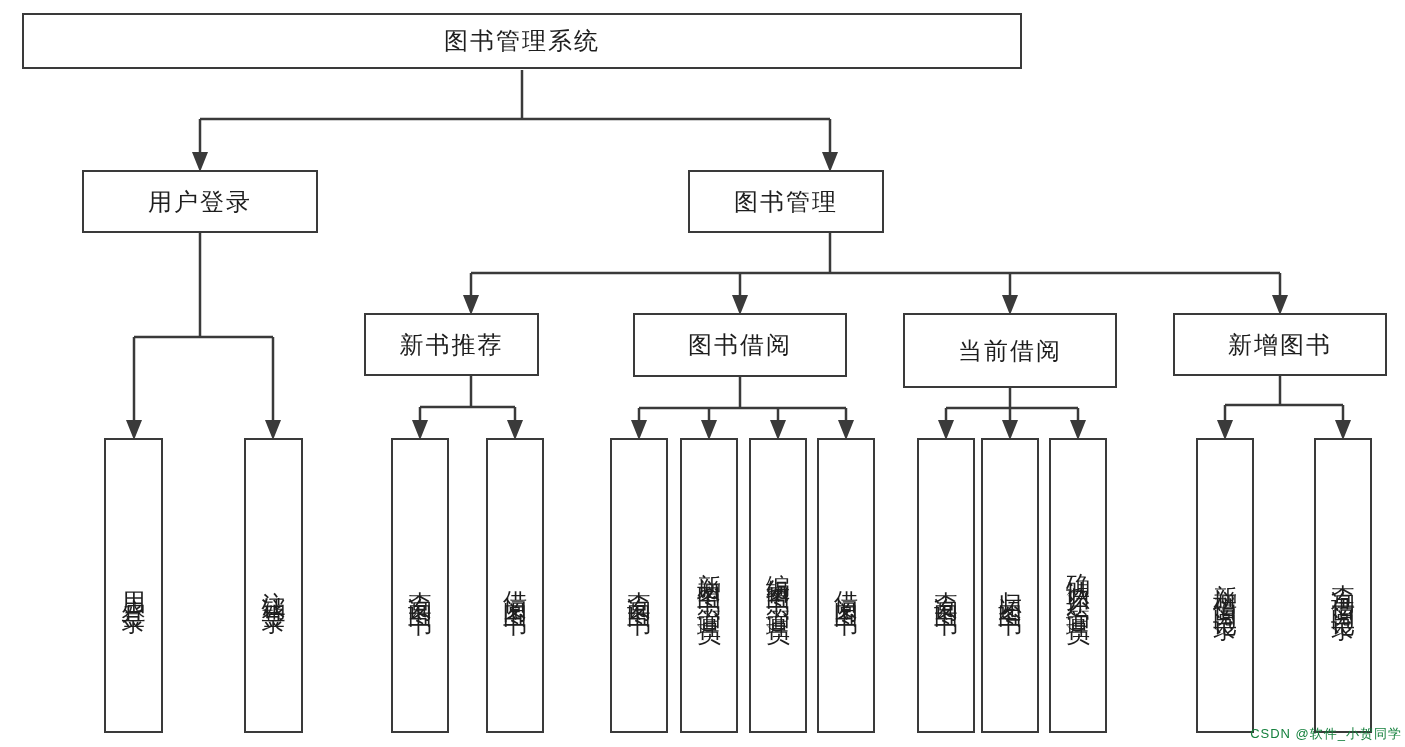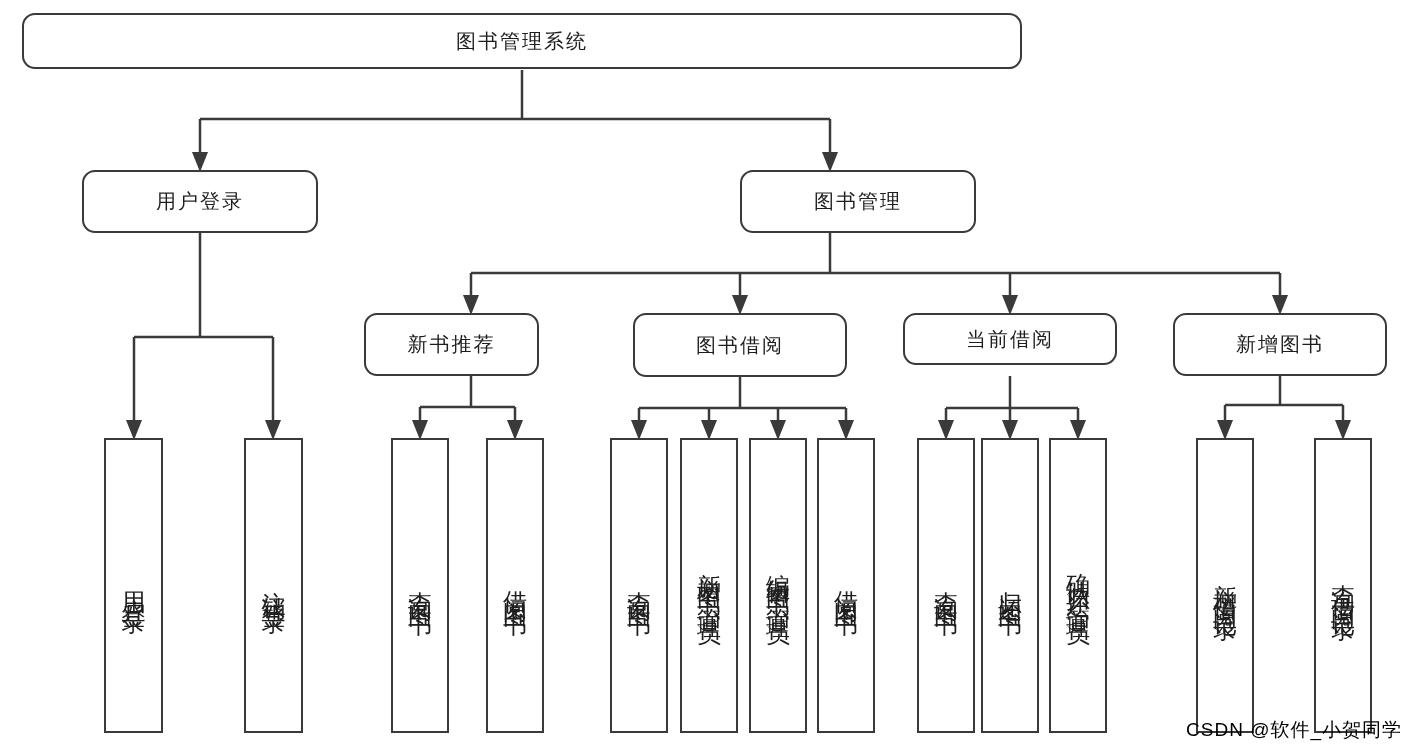--- a/index.html
+++ b/index.html
@@ -11,28 +11,28 @@
   }
   #connectors{position:absolute;left:0;top:0;z-index:1;}
   #connectors line{stroke:#3a3a3a;stroke-width:2.5;}
   #connectors polygon{fill:#3a3a3a;}
   .box{
     position:absolute;box-sizing:border-box;z-index:2;
     border:2.5px solid #3a3a3a;background:#ffffff;
     display:flex;align-items:center;justify-content:center;
     text-align:center;
   }
-  .h{font-size:20px;letter-spacing:2px;border-radius:13px;}
+  .h{font-size:24px;letter-spacing:2px;}
   .v{
     writing-mode:vertical-rl;text-orientation:mixed;
     font-size:24px;letter-spacing:7px;line-height:1;
   }
   .watermark{
     position:absolute;right:3px;bottom:4px;z-index:5;
-    font-size:19px;color:#000000;letter-spacing:1px;
+    font-size:13px;color:#15803d;letter-spacing:1px;
   }
 </style>
 </head>
 <body>
 
 <svg id="connectors" width="1405" height="747">
     <line x1="522" y1="70" x2="522" y2="119"></line>
     <line x1="200" y1="119" x2="830" y2="119"></line>
     <line x1="200" y1="233" x2="200" y2="337"></line>
     <line x1="134" y1="337" x2="273" y2="337"></line>
@@ -82,25 +82,25 @@
     <polygon points="1070,420 1086,420 1078,440"></polygon>
     <line x1="1225" y1="405" x2="1225" y2="422"></line>
     <polygon points="1217,420 1233,420 1225,440"></polygon>
     <line x1="1343" y1="405" x2="1343" y2="422"></line>
     <polygon points="1335,420 1351,420 1343,440"></polygon>
   </svg>
 
 <div class="box h" style="left:22px;top:13px;width:1000px;height:56px">图书管理系统</div>
 
 <div class="box h" style="left:82px;top:170px;width:236px;height:63px">用户登录</div>
-<div class="box h" style="left:740px;top:170px;width:236px;height:63px">图书管理</div>
+<div class="box h" style="left:688px;top:170px;width:196px;height:63px">图书管理</div>
 
 <div class="box h" style="left:364px;top:313px;width:175px;height:63px">新书推荐</div>
 <div class="box h" style="left:633px;top:313px;width:214px;height:64px">图书借阅</div>
-<div class="box h" style="left:903px;top:313px;width:214px;height:52px">当前借阅</div>
+<div class="box h" style="left:903px;top:313px;width:214px;height:75px">当前借阅</div>
 <div class="box h" style="left:1173px;top:313px;width:214px;height:63px">新增图书</div>
 
 <div class="box v" style="left:104px;top:438px;width:59px;height:295px">用户登录</div>
 <div class="box v" style="left:244px;top:438px;width:59px;height:295px">注销登录</div>
 
 <div class="box v" style="left:391px;top:438px;width:58px;height:295px">查询图书</div>
 <div class="box v" style="left:486px;top:438px;width:58px;height:295px">借阅图书</div>
 
 <div class="box v" style="left:610px;top:438px;width:58px;height:295px">查询图书</div>
 <div class="box v" style="left:680px;top:438px;width:58px;height:295px">新增图书（管理员）</div>

